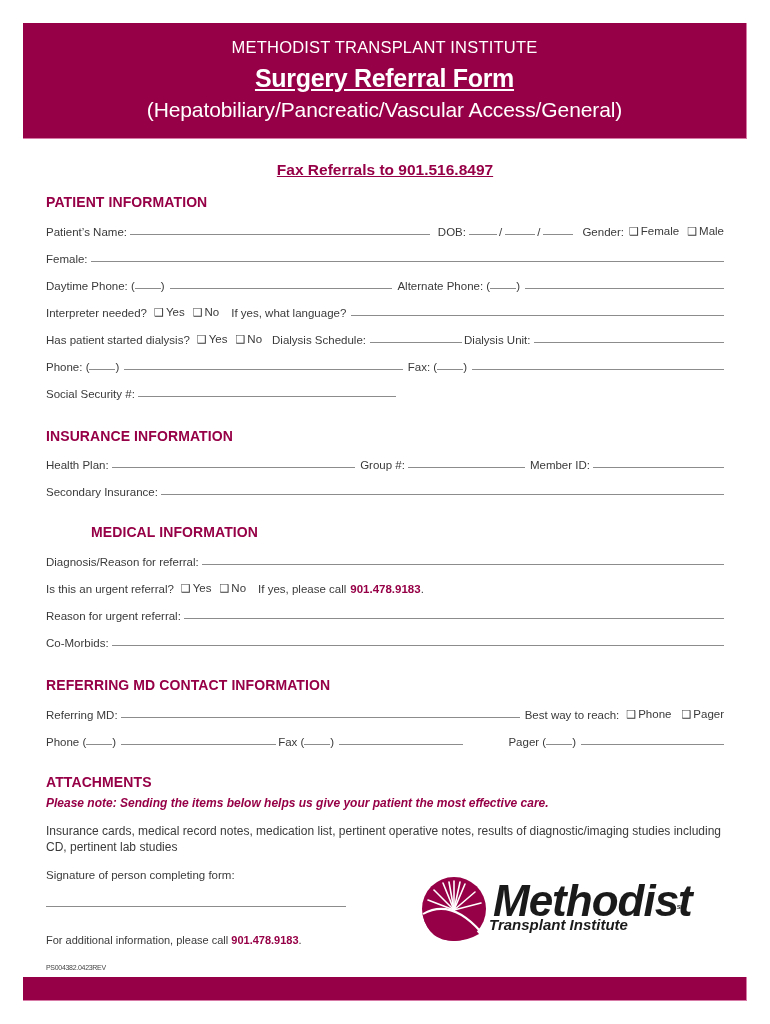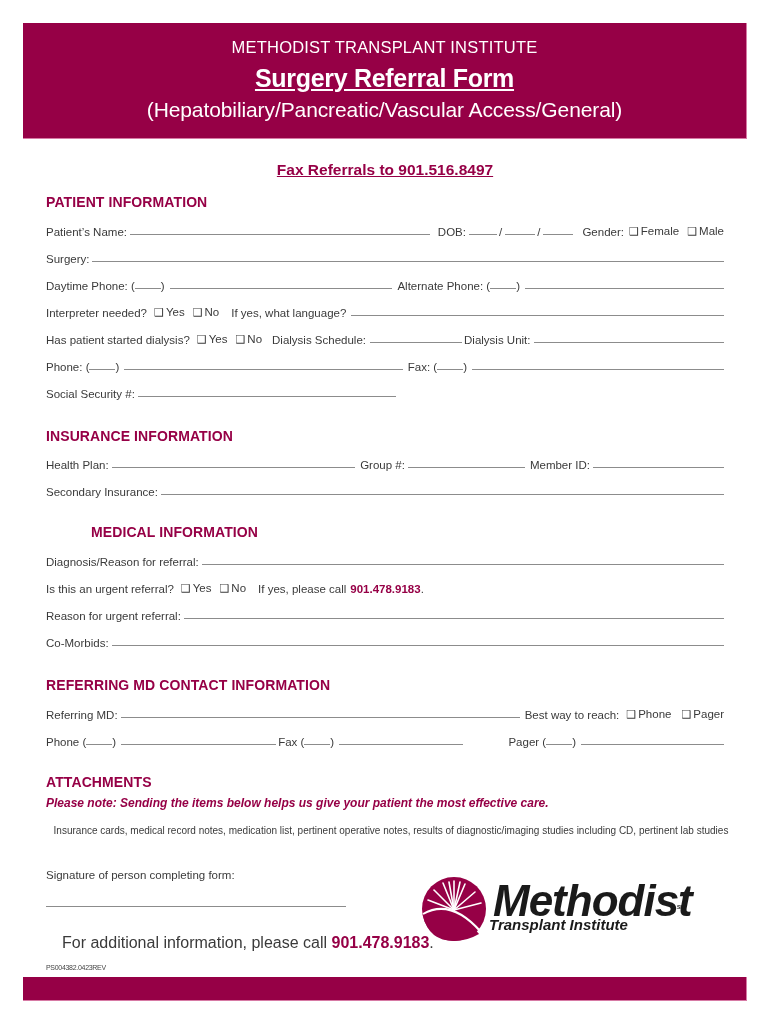--- a/index.html
+++ b/index.html
@@ -32,25 +32,25 @@
   .line {
     flex: 1 1 auto; height: 1px; border-bottom: 1px solid #8c8c8c; margin-bottom: 3px; margin-right: 5px; min-width: 10px;
   }
   .line.fixed { flex: 0 0 auto; }
   .line.last { margin-right: 0; }
   .chk { flex: 0 0 auto; padding: 0 6px 0 2px; }
   .chk .box { font-size: 11px; margin-right: 2px; }
   .accent { color: #960046; font-weight: bold; }
 
   .note { position: absolute; left: 46px; top: 796px; font-size: 12px; font-weight: bold; font-style: italic; color: #960046; }
-  .para { position: absolute; left: 46px; width: 690px; top: 823px; font-size: 10px; line-height: 16px; color: #3a3a3a; text-align: center; }
+  .para { position: absolute; left: 46px; width: 690px; top: 823px; font-size: 12px; line-height: 16px; color: #3a3a3a; }
 
   .sig-label { position: absolute; left: 46px; top: 869px; font-size: 11.5px; }
   .sig-line { position: absolute; left: 46px; top: 906px; width: 300px; border-bottom: 1px solid #8c8c8c; }
-  .addl { position: absolute; left: 62px; top: 934px; font-size: 16px; }
+  .addl { position: absolute; left: 46px; top: 934px; font-size: 11px; }
   .code { position: absolute; left: 46px; top: 964px; font-size: 7px; color: #444; letter-spacing: -0.3px; }
 
   .footer-bar {
     position: absolute; left: 23px; top: 977px; width: 724px; height: 24px;
     background: #960046; border-right: 1px solid #d77aa5; border-bottom: 1px solid #d77aa5;
   }
 
   .logo { position: absolute; left: 421px; top: 876px; width: 270px; height: 70px; }
   .logo .emblem { position: absolute; left: 0; top: 0; width: 66px; height: 66px; }
   .logo .brand { position: absolute; left: 72px; top: 0px; font-size: 44px; font-weight: bold; font-style: italic; color: #1a1a1a; letter-spacing: -1px; }
@@ -78,21 +78,21 @@
   <span class="lbl">/</span>
   <span class="line fixed" style="width:30px;margin-right:2px;"></span>
   <span class="lbl">/</span>
   <span class="line fixed" style="width:30px;"></span>
   <span class="lbl" style="padding-left:4px;">Gender:</span>
   <span class="chk"><span class="box">❑</span><span>Female</span></span>
   <span class="chk" style="padding-right:0;"><span class="box">❑</span><span>Male</span></span>
 </div>
 
 <div class="row" style="top:249px;">
-  <span class="lbl">Surgery:</span>
+  <span class="lbl">Female:</span>
   <span class="line last"></span>
 </div>
 
 <div class="row" style="top:276px;text-align:center;">
   <span class="lbl" style="padding-right:0;">Daytime Phone: (</span>
   <span class="line fixed" style="width:26px;margin-right:0;"></span>
   <span class="lbl" style="padding-right:5px;">)</span>
   <span class="line"></span>
   <span class="lbl" style="padding-right:0;">Alternate Phone: (</span>
   <span class="line fixed" style="width:26px;margin-right:0;"></span>

